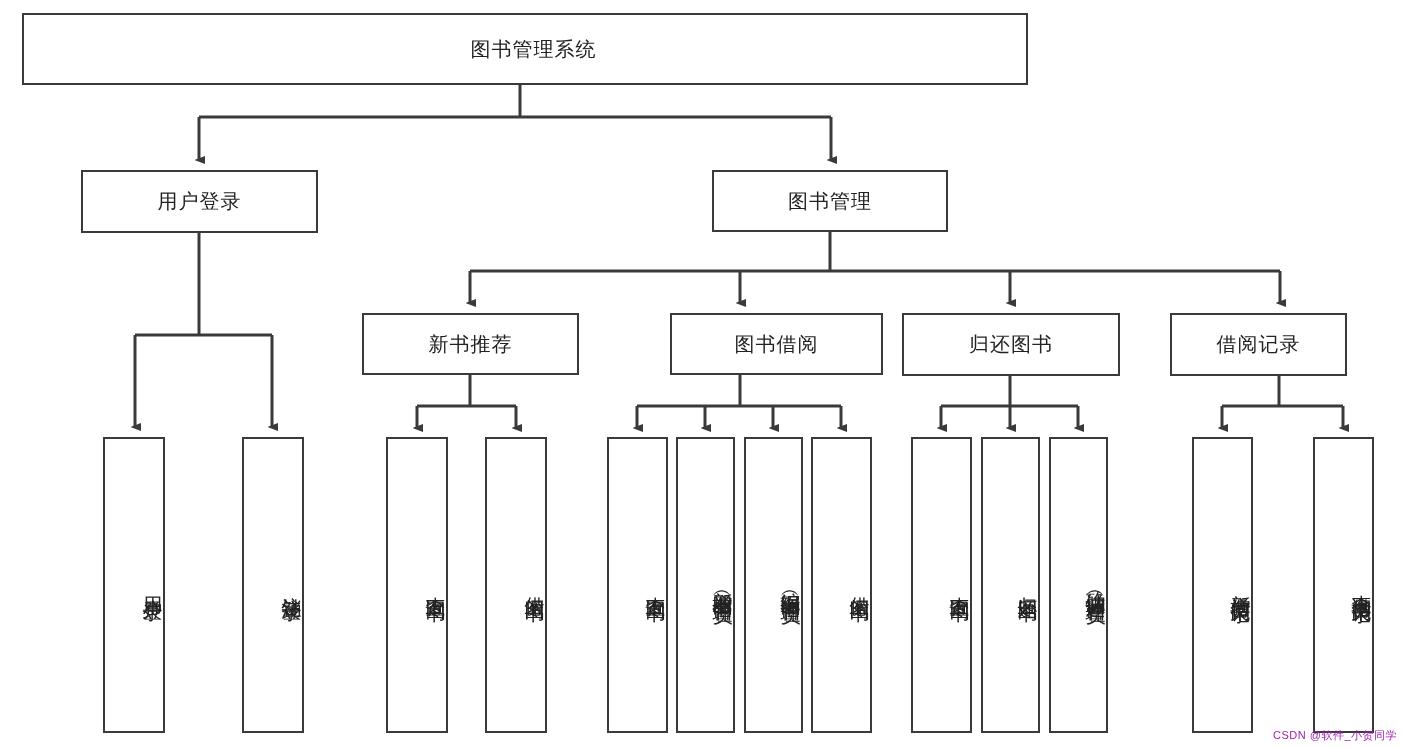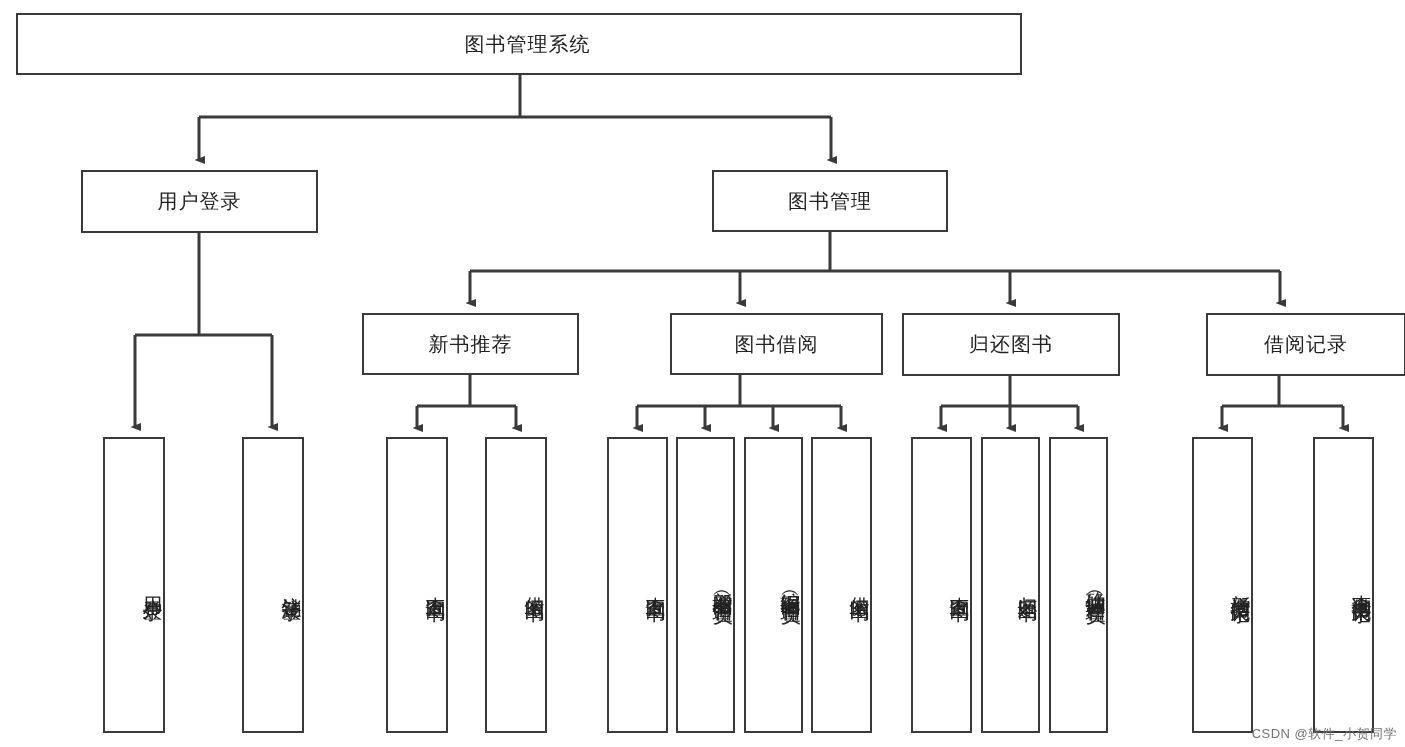--- a/index.html
+++ b/index.html
@@ -8,22 +8,22 @@
   #diagram{position:relative;width:1405px;height:747px;background:#ffffff;}
   svg.wires{position:absolute;left:0;top:0;width:1405px;height:747px;}
   .node{position:absolute;box-sizing:border-box;background:#ffffff;
         border:2px solid #3a3a3a;display:flex;align-items:center;
         justify-content:center;color:#222222;}
   .node.h{font-size:20px;letter-spacing:1px;}
   .node.v{writing-mode:vertical-rl;text-orientation:upright;
           font-size:20px;letter-spacing:2px;line-height:1.05;padding:6px 0;
           align-items:flex-start;justify-content:center;}
   .node.v span{display:block;}
-  .watermark{position:absolute;right:8px;bottom:4px;font-size:13px;
-             color:#737373;letter-spacing:0.5px;white-space:nowrap;}
+  .watermark{position:absolute;right:8px;bottom:4px;font-size:11px;
+             color:#a21caf;letter-spacing:0.5px;white-space:nowrap;}
 </style>
 </head>
 <body>
 
 <div id="diagram">
 
   <svg class="wires" viewBox="0 0 1405 747" xmlns="http://www.w3.org/2000/svg">
     <defs>
       <marker id="arrow" markerWidth="10" markerHeight="10" refX="4" refY="6" orient="auto" markerUnits="userSpaceOnUse">
         <path d="M0,0 L8,0 L4,11 z" fill="#3a3a3a"></path>
@@ -66,41 +66,41 @@
       <path d="M1010,406 L1010,428" marker-end="url(#arrow)"></path>
       <path d="M1078,406 L1078,428" marker-end="url(#arrow)"></path>
 
       <path d="M1279,376 L1279,406"></path>
       <path d="M1222,406 L1343,406"></path>
       <path d="M1222,406 L1222,428" marker-end="url(#arrow)"></path>
       <path d="M1343,406 L1343,428" marker-end="url(#arrow)"></path>
     </g>
   </svg>
 
-  <div class="node h" style="left:16px;top:13px;width:1006px;height:62px;padding-left:17px;">
+  <div class="node h" style="left:22px;top:13px;width:1006px;height:72px;padding-left:17px;">
     <span>图书管理系统</span>
   </div>
 
   <div class="node h" style="left:81px;top:170px;width:237px;height:63px;">
     <span>用户登录</span>
   </div>
   <div class="node h" style="left:362px;top:313px;width:217px;height:62px;">
     <span>新书推荐</span>
   </div>
 
   <div class="node h" style="left:712px;top:170px;width:236px;height:62px;">
     <span>图书管理</span>
   </div>
   <div class="node h" style="left:634px;top:313px;width:213px;height:62px;margin-left:36px;">
     <span>图书借阅</span>
   </div>
   <div class="node h" style="left:902px;top:313px;width:218px;height:63px;">
     <span>归还图书</span>
   </div>
-  <div class="node h" style="left:1206px;top:313px;width:200px;height:63px;">
+  <div class="node h" style="left:1170px;top:313px;width:177px;height:63px;">
     <span>借阅记录</span>
   </div>
 
   <div class="node v" style="left:103px;top:437px;width:62px;height:296px;">
     <span>用户登录</span>
   </div>
   <div class="node v" style="left:242px;top:437px;width:62px;height:296px;">
     <span>注销登录</span>
   </div>
 

